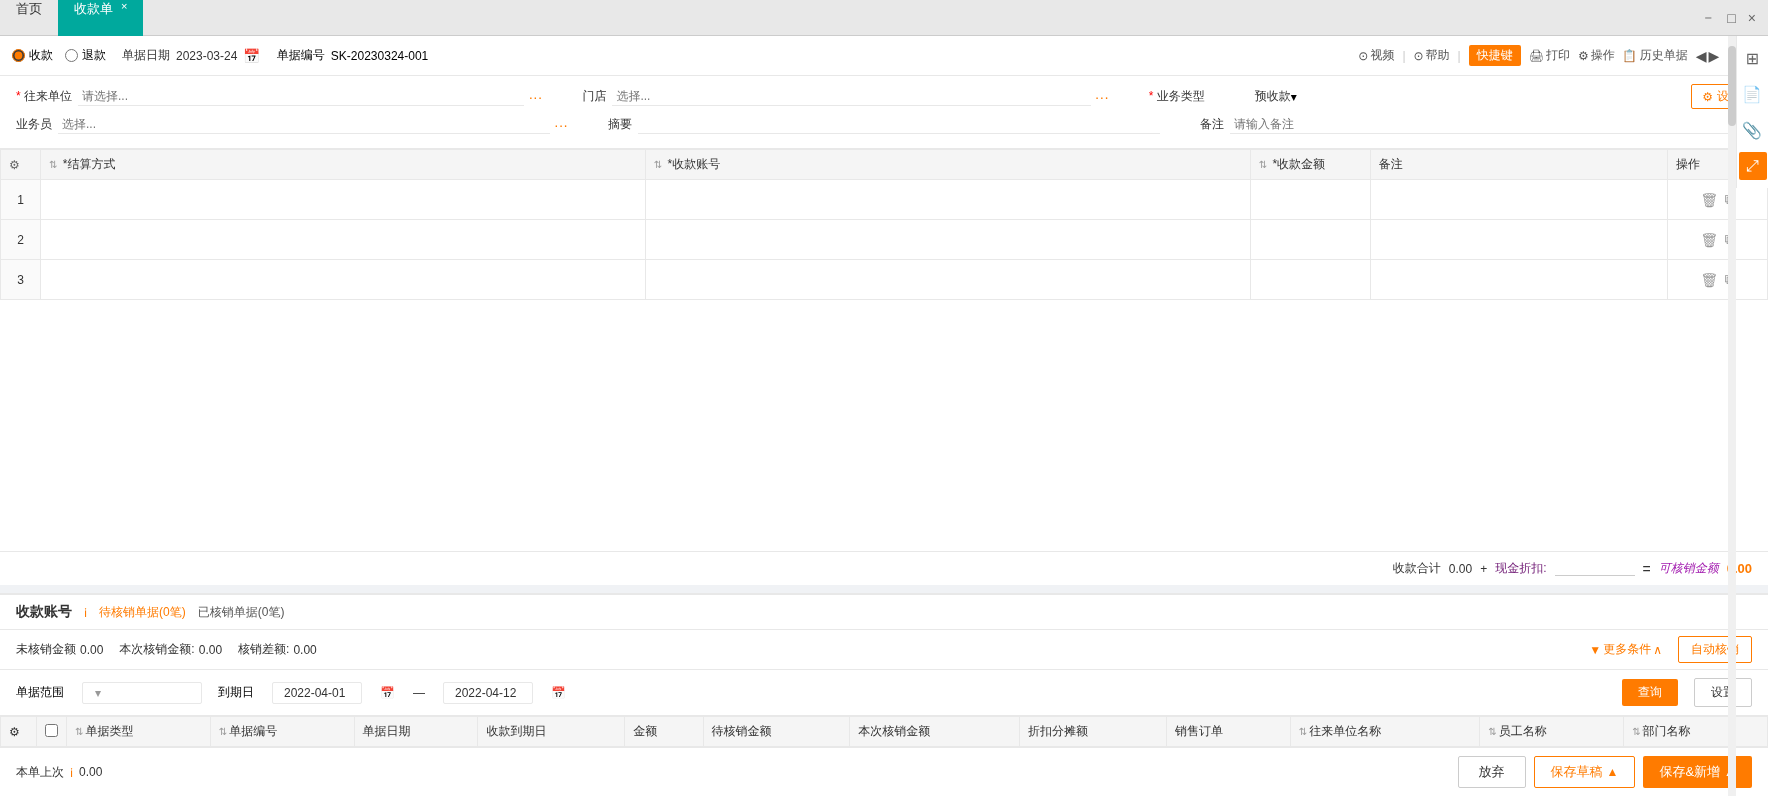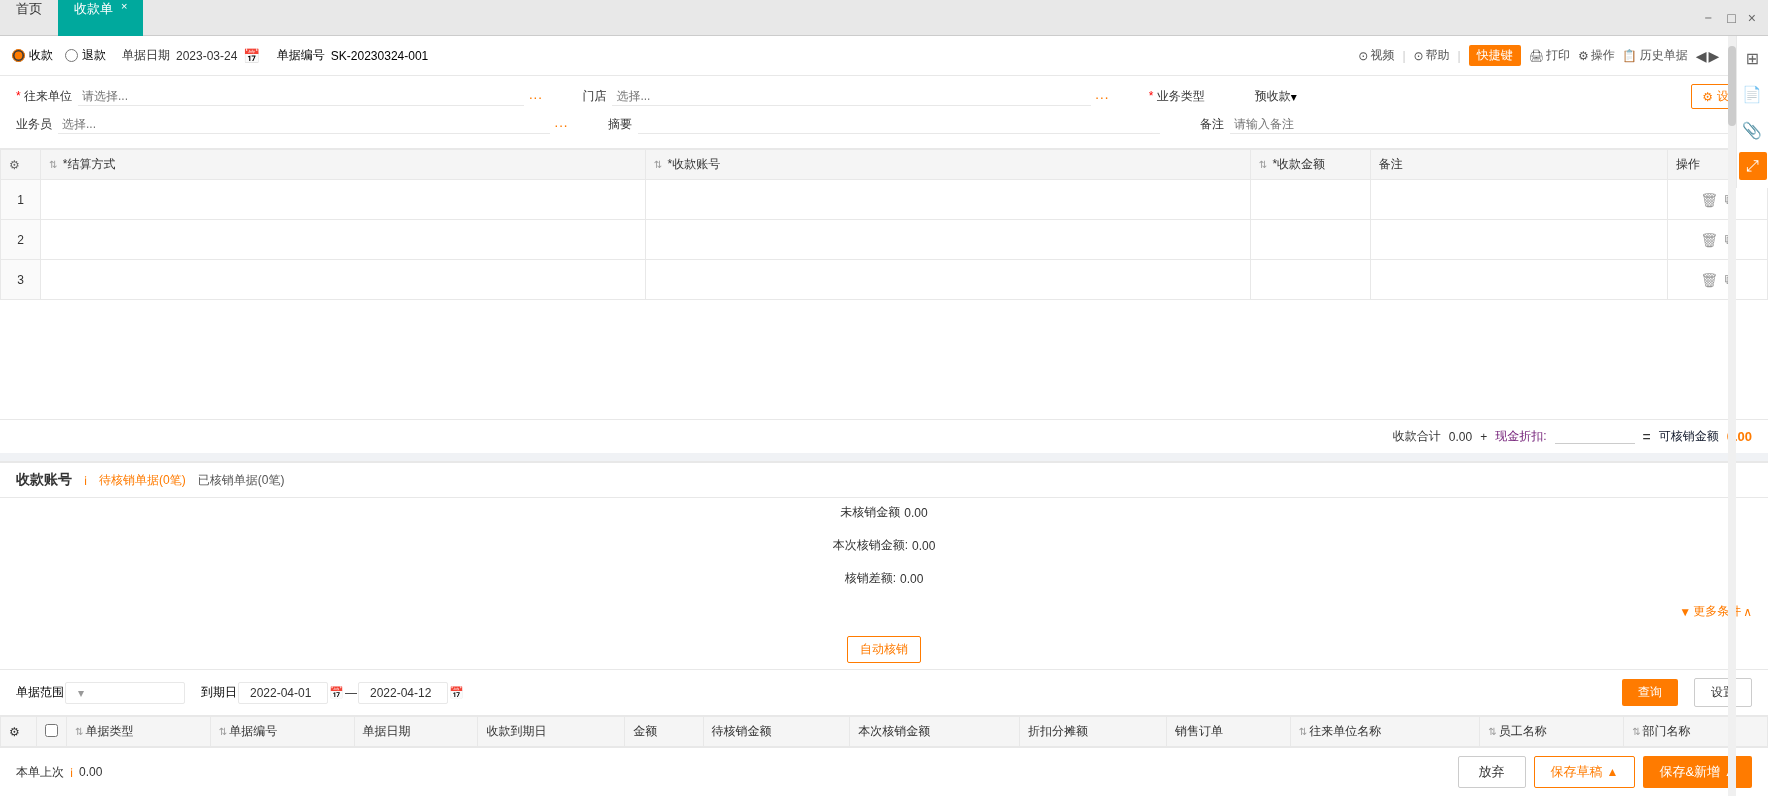--- a/index.html
+++ b/index.html
@@ -62,39 +62,39 @@
     .action-icon { cursor: pointer; color: #999; font-size: 14px; }
 
     
     .summary-row { display: flex; align-items: center; justify-content: flex-end; padding: 8px 16px; border-top: 1px solid #e8e8e8; gap: 8px; font-size: 12px; flex-shrink: 0; }
     .summary-row .sum-label { color: #333; }
     .summary-row .sum-value { color: #333; }
     .summary-row .plus { color: #333; }
     .summary-row .discount-label { color: #701a75; }
     .summary-row .discount-input { border: none; border-bottom: 1px solid #ccc; width: 80px; outline: none; font-size: 12px; }
     .summary-row .equals { color: #333; font-size: 14px; }
-    .summary-row .result-label { color: #0f172a; }
+    .summary-row .result-label { color: #a21caf; font-style: italic; }
     .summary-row .result-value { color: #ff7b00; font-size: 13px; font-weight: bold; }
 
     
     .writeoff-section { background: #f9f9f9; border-top: 2px solid #e8e8e8; padding: 0; flex-shrink: 0; }
     .writeoff-header { display: flex; align-items: center; padding: 8px 16px; gap: 12px; border-bottom: 1px solid #e8e8e8; background: #fff; }
     .writeoff-title { font-size: 14px; font-weight: bold; color: #333; }
     .writeoff-info-icon { color: #ff7b00; cursor: pointer; font-size: 12px; }
     .pending-tab { color: #ff7b00; cursor: pointer; font-size: 12px; }
     .done-tab { color: #555; cursor: pointer; font-size: 12px; }
 
-    .writeoff-stats { display: flex; align-items: center; padding: 6px 16px; gap: 16px; background: #fff; border-bottom: 1px solid #e8e8e8; flex-direction: column; }
+    .writeoff-stats { display: flex; align-items: center; padding: 6px 16px; gap: 16px; background: #fff; border-bottom: 1px solid #e8e8e8; }
     .stat-item { display: flex; align-items: center; gap: 4px; font-size: 12px; color: #333; }
     .stat-value { color: #333; }
     .more-conditions { margin-left: auto; color: #ff7b00; cursor: pointer; font-size: 12px; display: flex; align-items: center; gap: 2px; }
     .auto-writeoff-btn { background: #fff; border: 1px solid #ff7b00; color: #ff7b00; padding: 4px 12px; border-radius: 2px; cursor: pointer; font-size: 12px; }
 
     .filter-row { display: flex; align-items: center; padding: 8px 16px; gap: 16px; background: #fff; border-bottom: 1px solid #e8e8e8; }
-    .filter-field { display: flex; align-items: center; gap: 1px; font-size: 12px; }
+    .filter-field { display: flex; align-items: center; gap: 18px; font-size: 12px; }
     .filter-select { display: flex; align-items: center; gap: 4px; border: 1px solid #e8e8e8; padding: 3px 8px; border-radius: 2px; cursor: pointer; min-width: 120px; background: #fff; }
     .filter-select .arrow { color: #999; }
     .filter-date-input { border: 1px solid #e8e8e8; padding: 3px 11px; border-radius: 2px; font-size: 12px; width: 90px; color: #333; }
     .cal-icon { color: #ff7b00; cursor: pointer; }
     .date-separator { color: #333; }
     .query-btn { background: #ff7b00; color: #fff; border: none; padding: 5px 16px; border-radius: 2px; cursor: pointer; font-size: 12px; margin-left: auto; }
     .settings-small-btn { background: #fff; border: 1px solid #ccc; color: #333; padding: 5px 16px; border-radius: 2px; cursor: pointer; font-size: 12px; }
 
     
     .bottom-table-section { overflow: auto; max-height: 100px; }

